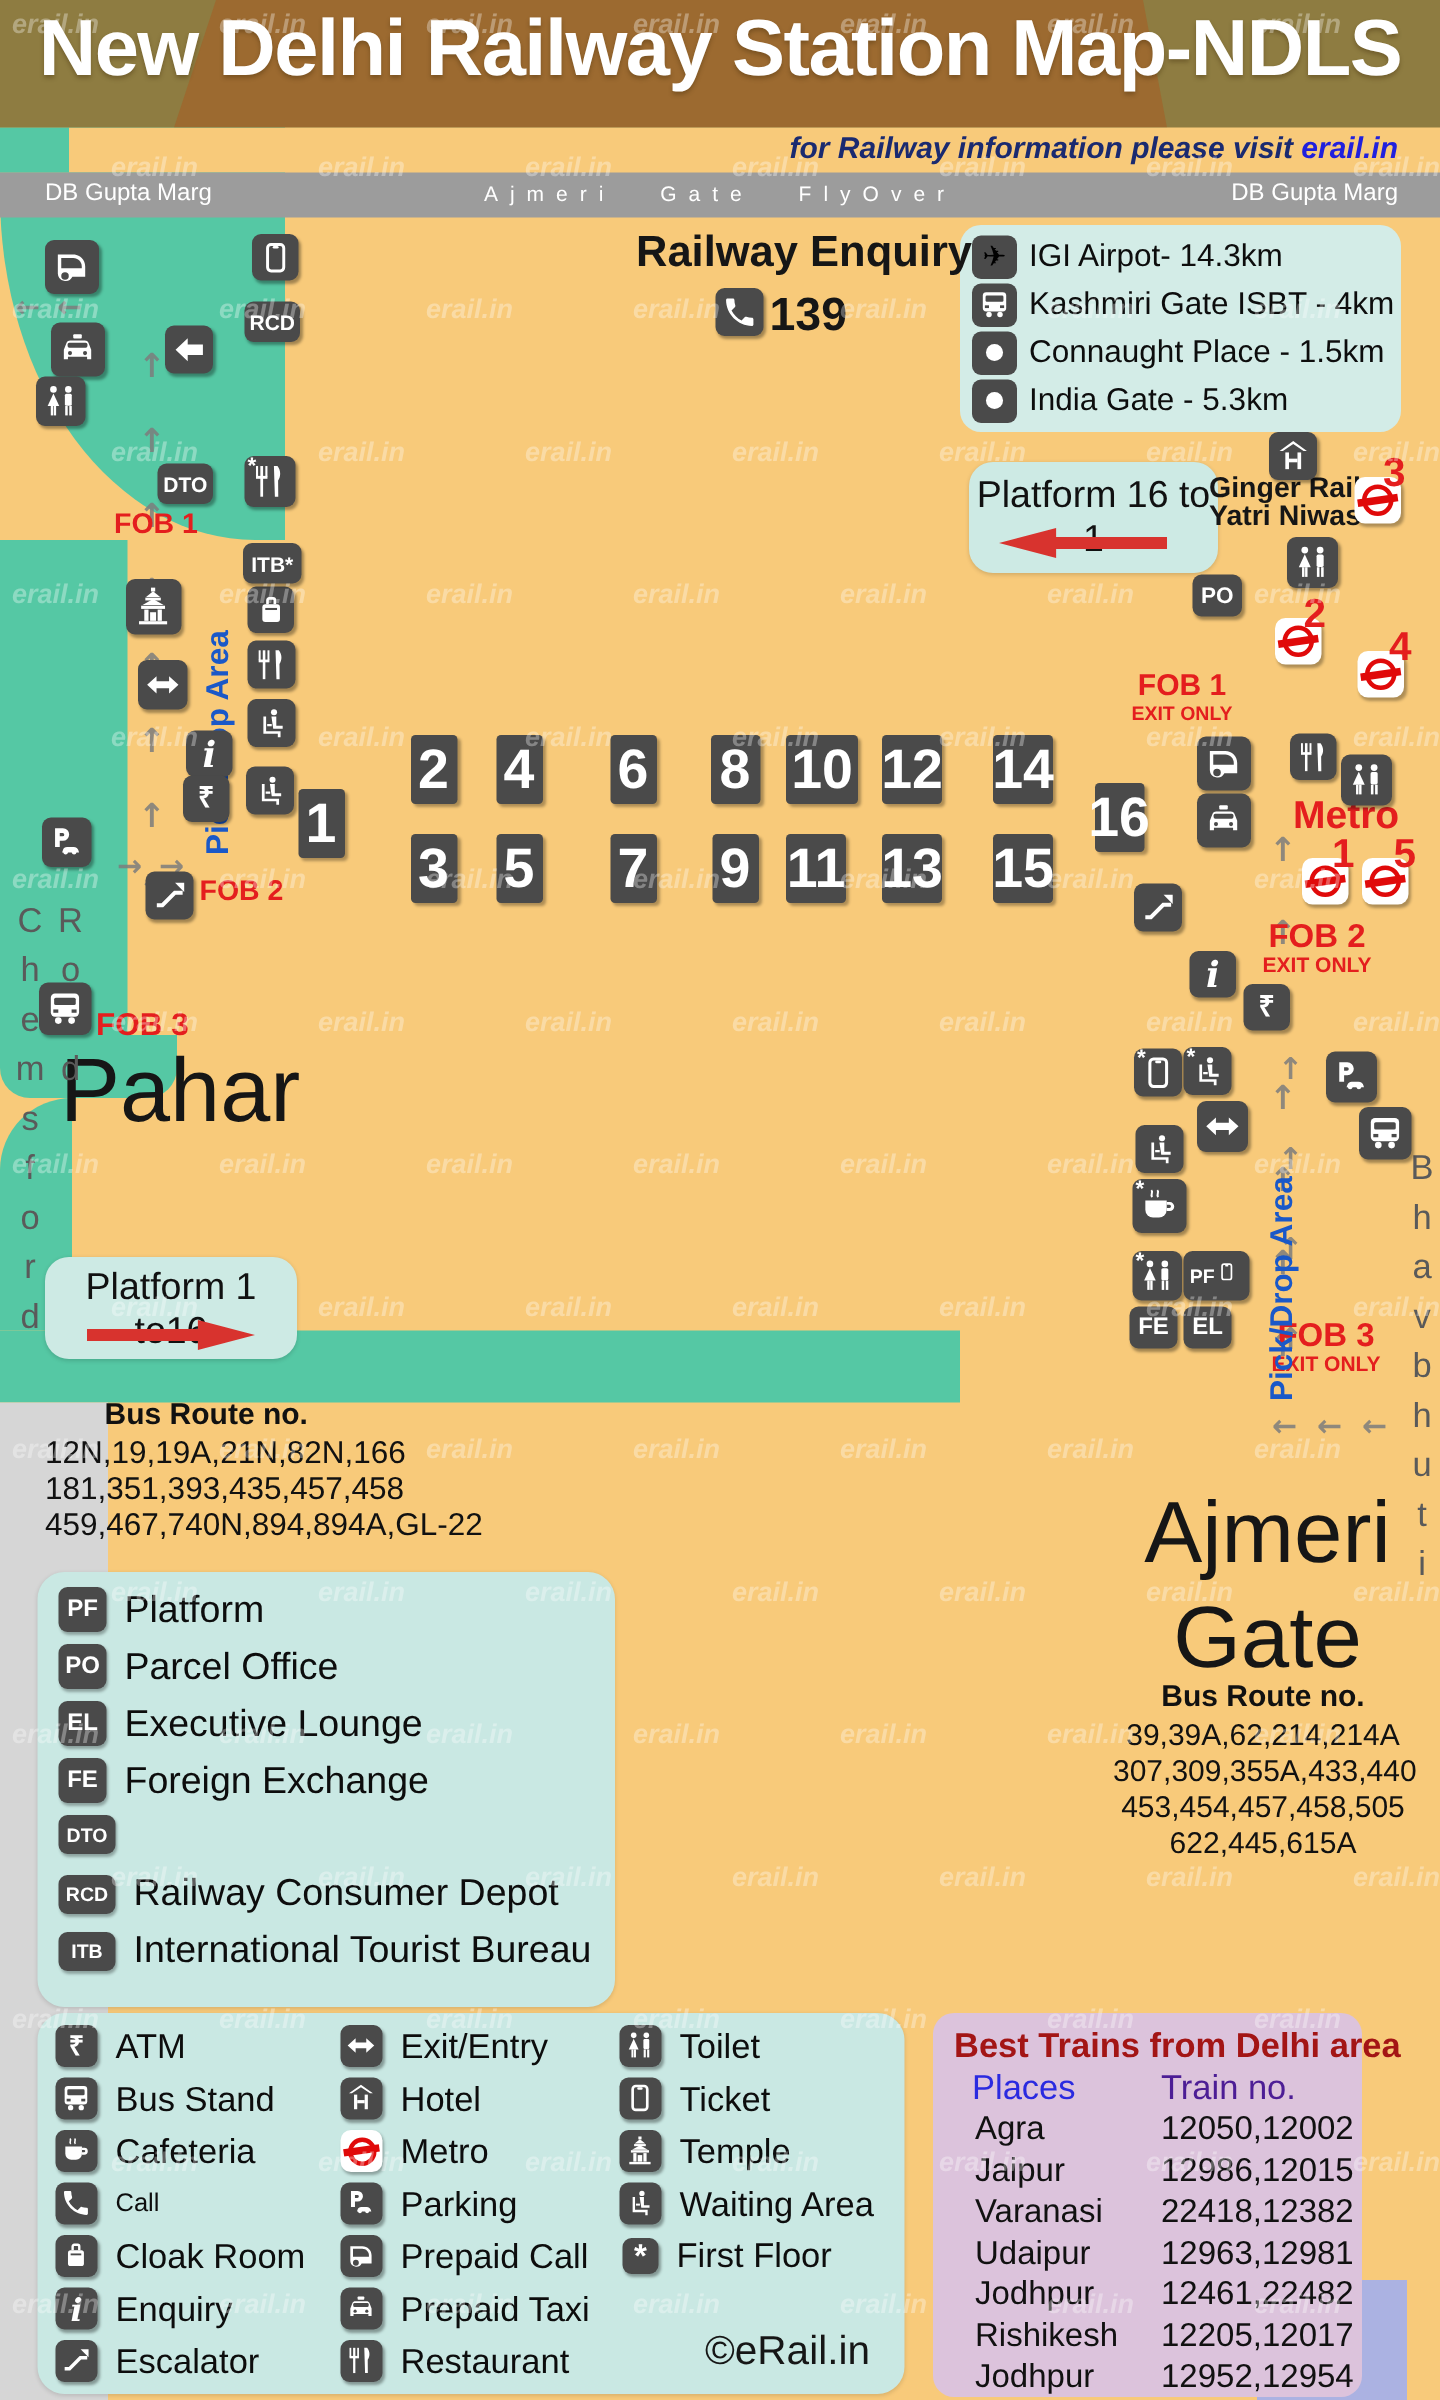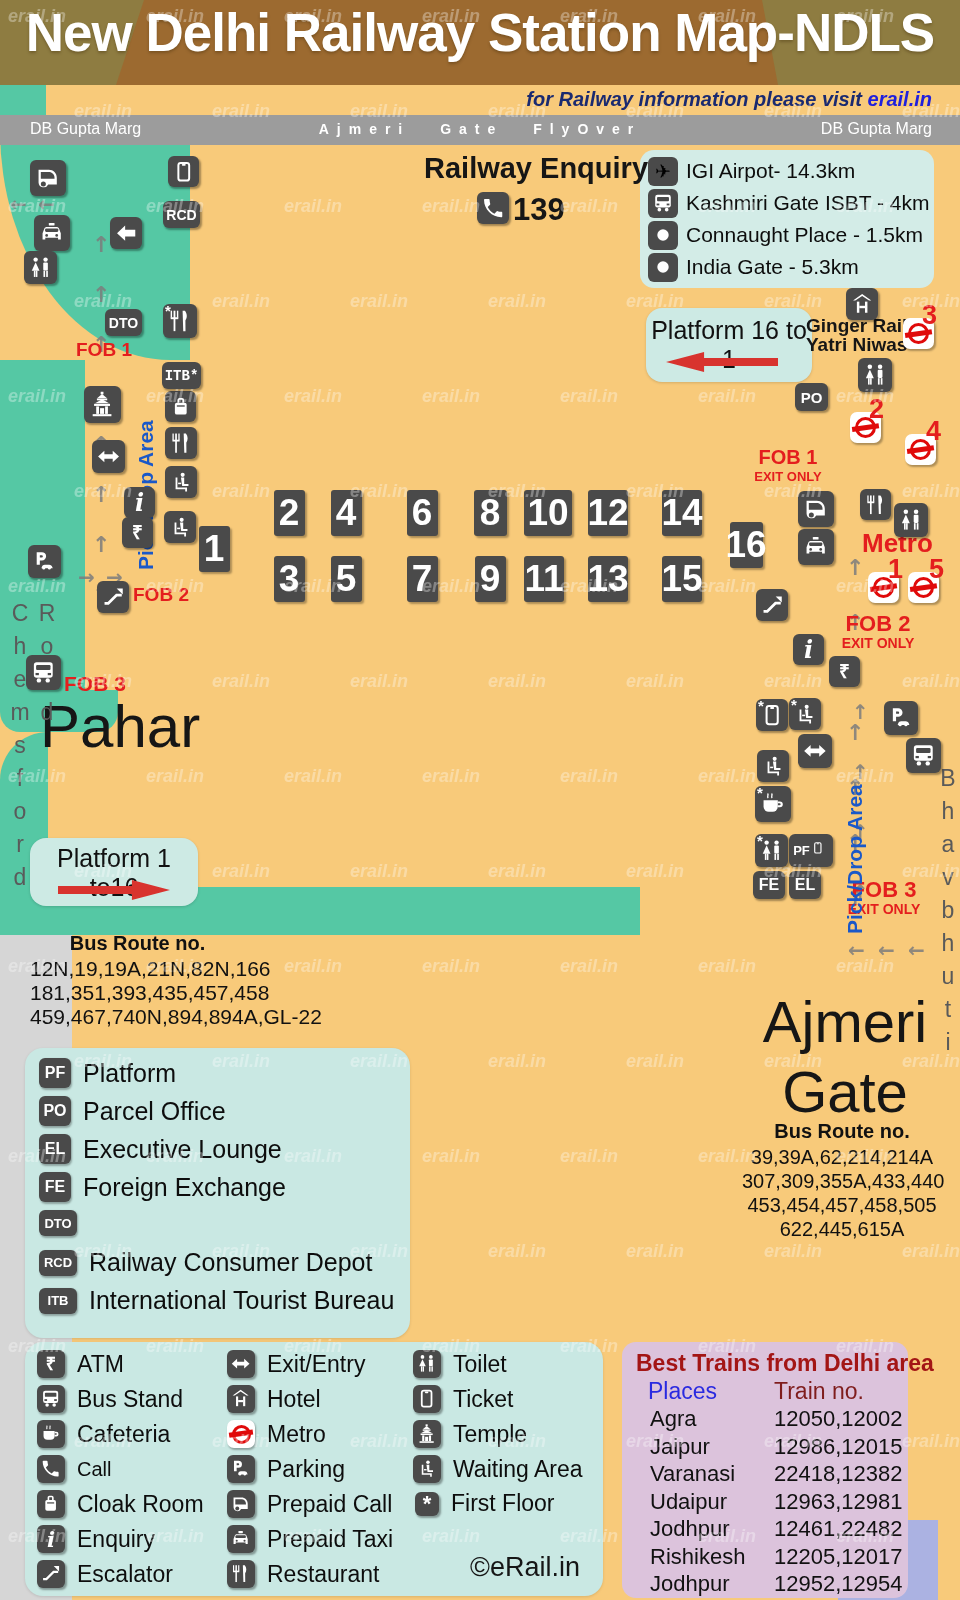--- a/index.html
+++ b/index.html
@@ -12,21 +12,21 @@
              clip-path:polygon(144px 0,762px 0,778px 85px,116px 85px)}
   #hdr .t{position:absolute;left:0;top:2px;width:960px;text-align:center;color:#fff;
           font-size:53px;font-weight:700;letter-spacing:-1px;text-shadow:0 2px 3px rgba(60,40,10,.35)}
   #sub{left:0;top:85px;width:960px;height:30px;background:#F8CA7A;z-index:49}
   #sub .corner{position:absolute;left:0;top:0;width:46px;height:30px;background:#55C8A4}
   #tagline{position:absolute;right:28px;top:3px;font-style:italic;font-weight:700;font-size:20px;color:#1A2A70}
   #tagline .lnk{color:#2020DD}
   #roadbar{left:0;top:115px;width:960px;height:30px;background:#9C9C9C;z-index:49;color:#fff}
   #roadbar .rl{position:absolute;left:30px;top:5px;font-size:16px}
   #roadbar .rc{position:absolute;left:0;top:6px;width:960px;text-align:center;font-size:14px;
-               font-weight:700;letter-spacing:8px;word-spacing:18px}
+               font-weight:400;letter-spacing:8px;word-spacing:18px}
   #roadbar .rr{position:absolute;right:28px;top:5px;font-size:16px}
   
   .teal{background:#55C8A4}
   .roadv{background:#D6D6D6}
   
   .ic{position:absolute;background:#4A4A4A;border-radius:6px;display:flex;align-items:center;
       justify-content:center;color:#fff;box-shadow:1.5px 2px 2px rgba(0,0,0,.35);z-index:40}
   .ic svg{width:76%;height:76%;display:block}
   .ic .glyph{font-weight:700;line-height:1}
   .ic .st{position:absolute;left:2px;top:-2px;font-size:15px;font-weight:700;color:#fff}
@@ -61,21 +61,21 @@
   .irow .ritxt{margin-left:8px;font-size:21px;color:#0d0d0d;white-space:nowrap}
   
   .lgd{position:absolute;background:#C9E8E3;border-radius:18px;z-index:35;box-shadow:0 1px 3px rgba(0,0,0,.12)}
   .lrow{position:absolute;display:flex;align-items:center;z-index:36}
   .lrow .lbadge{background:#4A4A4A;color:#fff;border-radius:6px;display:flex;align-items:center;
                 justify-content:center;font-weight:700;box-shadow:1px 1.5px 2px rgba(0,0,0,.3)}
   .lrow .ltxt{margin-left:12px;font-size:25px;color:#0d0d0d;white-space:nowrap}
   #best{left:622px;top:1342px;width:286px;height:256px;background:#DCC3DC;border-radius:14px;z-index:35}
   #best .btitle{position:absolute;left:14px;top:8px;font-size:23px;font-weight:700;color:#A31515;white-space:nowrap}
   #best .bph{position:absolute;left:26px;top:36px;font-size:23px;color:#2A2AE0}
-  #best .bth{position:absolute;left:152px;top:36px;font-size:23px;color:#7f1d1d}
+  #best .bth{position:absolute;left:152px;top:36px;font-size:23px;color:#4c1d95}
   .brow{position:absolute;z-index:36;font-size:22px;color:#111}
   .wm{position:absolute;color:rgba(255,255,255,.33);font-style:italic;font-weight:700;font-size:18px;
       z-index:60;pointer-events:none;white-space:nowrap}
   .busr{position:absolute;z-index:38;color:#111;text-align:center;white-space:nowrap}
 </style>
 </head>
 <body>
 
 <div id="stage">
 
@@ -253,21 +253,21 @@
         <div class="ltxt" style="font-size: 23px;">Cafeteria</div>
       </div>
       <div class="lrow" style="left: 12px; top: 113px;">
         <div style="position: relative;">
           <div class="ic" style="position:static;width:28px;height:28px;flex:0 0 28px">
             <svg viewBox="0 0 24 24" fill="#fff">
               <path d="M6.6 10.8c1.4 2.8 3.8 5.2 6.6 6.6l2.2-2.2c.3-.3.7-.4 1-.2 1.1.4 2.3.6 3.6.6.6 0 1 .4 1 1V20c0 .6-.4 1-1 1C10.8 21 3 13.2 3 4c0-.6.4-1 1-1h3.5c.6 0 1 .4 1 1 0 1.2.2 2.4.6 3.6.1.3 0 .7-.2 1z"></path>
             </svg>
           </div>
         </div>
-        <div class="ltxt" style="font-size: 20px;">Call</div>
+        <div class="ltxt" style="font-size: 17px;">Call</div>
       </div>
       <div class="lrow" style="left: 12px; top: 148px;">
         <div style="position: relative;">
           <div class="ic" style="position:static;width:28px;height:28px;flex:0 0 28px">
             <svg viewBox="0 0 24 24">
               <rect x="6" y="8" width="12" height="12" rx="2" fill="#fff"></rect>
               <path d="M9.5 8V5.2c0-.7.5-1.2 1.2-1.2h2.6c.7 0 1.2.5 1.2 1.2V8" fill="none" stroke="#fff" stroke-width="1.8"></path>
               <rect x="8" y="10.5" width="8" height="1.4" fill="#4A4A4A"></rect>
             </svg>
           </div>
@@ -636,21 +636,21 @@
       </svg>
     </div>
     <div class="ic" style="left: 97px; top: 581px; width: 32px; height: 32px;">
       <svg viewBox="0 0 24 24" fill="#fff">
         <path d="M3.5 19.5h4.2l8.2-8.2h4.6V8.7h-5.7l-8.2 8.2H3.5z"></path>
         <polygon points="15.5,3.5 21.5,3.5 21.5,9.5"></polygon>
       </svg>
     </div>
     <div class="ic badgetxt" style="left: 163px; top: 201px; width: 37px; height: 27px; font-size: 14px;">RCD</div>
     <div class="ic badgetxt" style="left: 105px; top: 309px; width: 37px; height: 27px; font-size: 14px;">DTO</div>
-    <div class="ic badgetxt" style="left: 162px; top: 362px; width: 39px; height: 27px; font-size: 14px; font-family: Liberation Mono, monospace;">ITB*</div>
+    <div class="ic badgetxt" style="left: 162px; top: 362px; width: 39px; height: 27px; font-size: 14px;">ITB*</div>
     <div class="ic" style="left: 477px; top: 192px; width: 32px; height: 32px;">
       <svg viewBox="0 0 24 24" fill="#fff">
         <path d="M6.6 10.8c1.4 2.8 3.8 5.2 6.6 6.6l2.2-2.2c.3-.3.7-.4 1-.2 1.1.4 2.3.6 3.6.6.6 0 1 .4 1 1V20c0 .6-.4 1-1 1C10.8 21 3 13.2 3 4c0-.6.4-1 1-1h3.5c.6 0 1 .4 1 1 0 1.2.2 2.4.6 3.6.1.3 0 .7-.2 1z"></path>
       </svg>
     </div>
     <div class="ic" style="left: 846px; top: 288px; width: 32px; height: 32px;">
       <svg viewBox="0 0 24 24" fill="#fff">
         <polygon points="12,2 21,8.5 18.8,8.5 12,3.9 5.2,8.5 3,8.5"></polygon>
         <rect x="6.8" y="9.5" width="2.4" height="11"></rect>
         <rect x="14.8" y="9.5" width="2.4" height="11"></rect>

